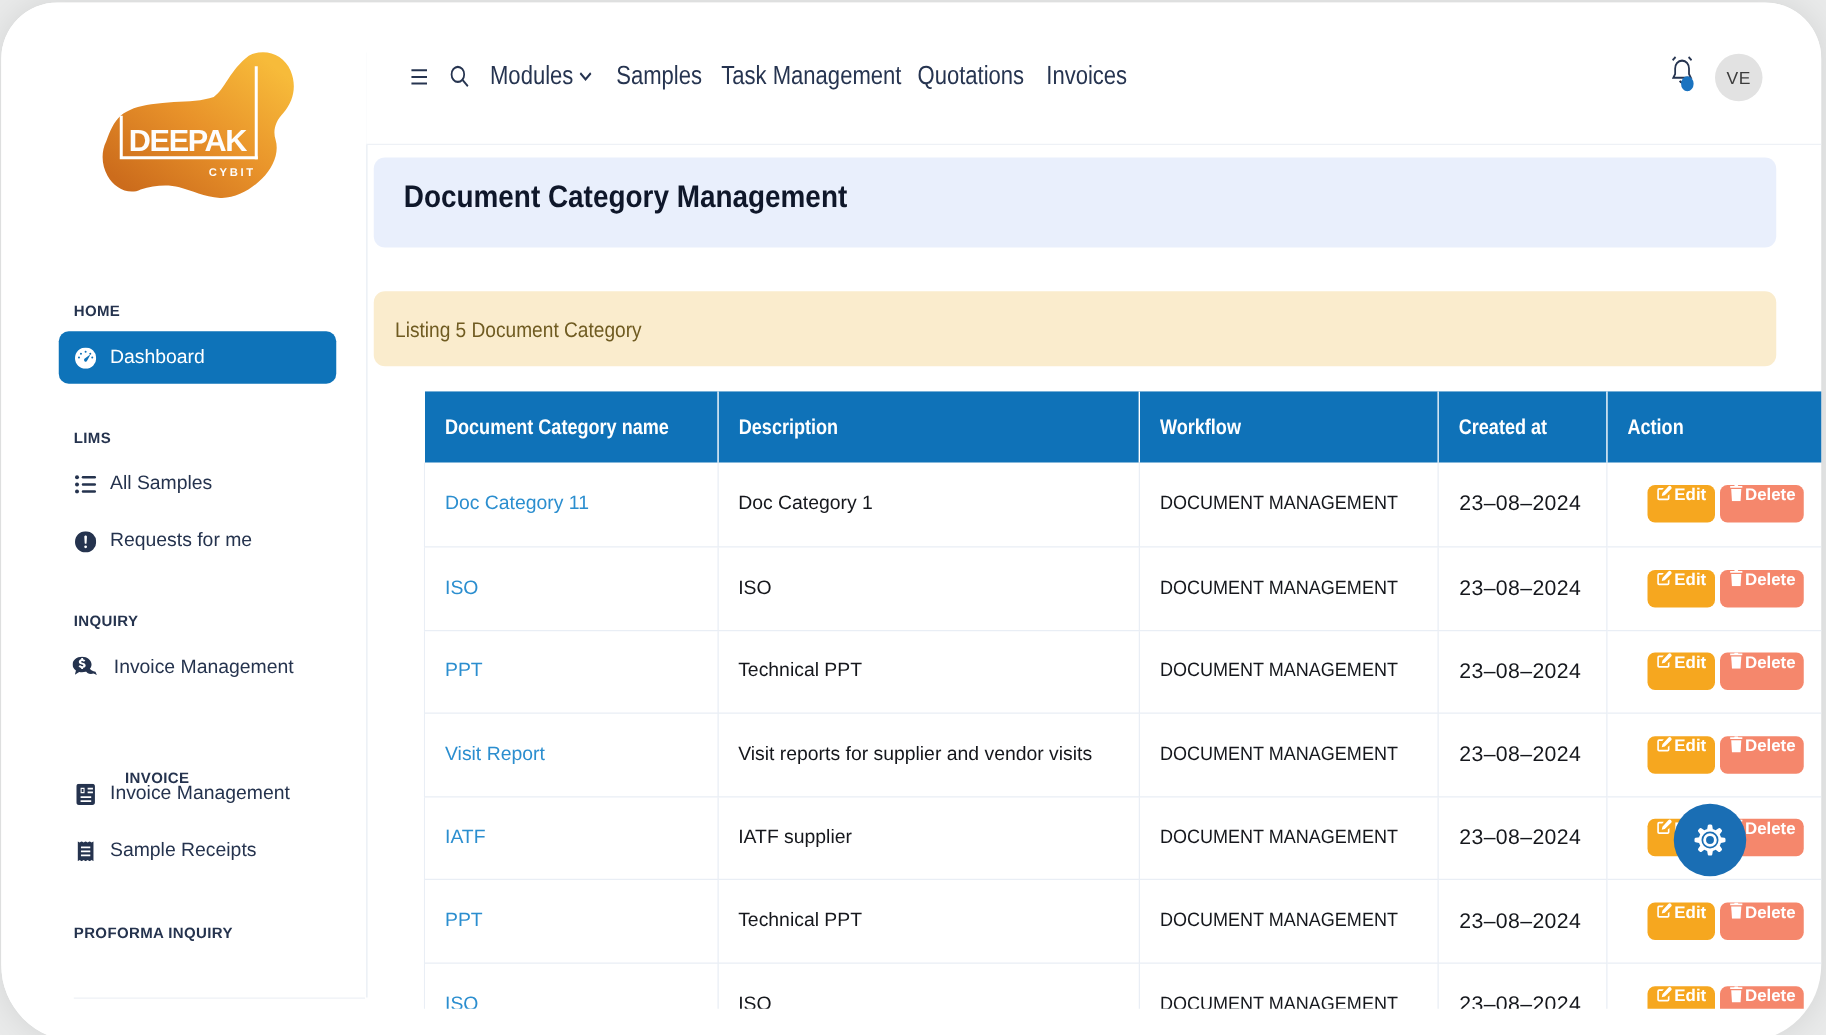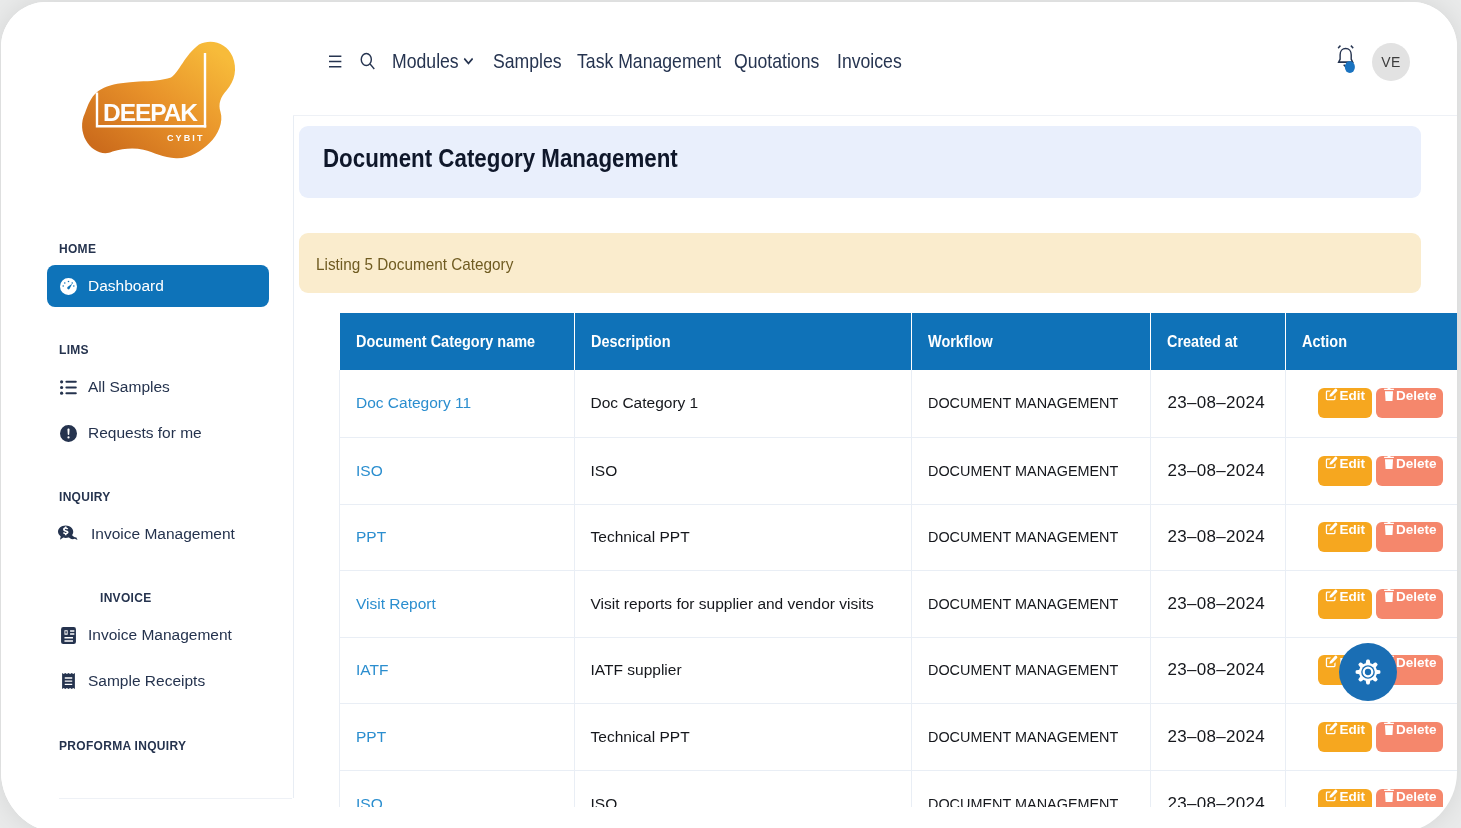--- a/index.html
+++ b/index.html
@@ -170,21 +170,21 @@
     <div class="sb-item" style="top:511px;">
       <span class="ic">
         <svg width="21" height="18" viewBox="0 0 21 18" fill="#25334e">
           <path d="M8 0C3.6 0 0 2.9 0 6.5c0 2 1.1 3.8 2.9 5L2 15l3.6-2.2c.76.17 1.57.27 2.4.27 4.4 0 8-2.9 8-6.5S12.4 0 8 0zm.9 9.3v1h-1.6v-.95c-1-.2-1.8-.75-2.2-1.4l1.3-1c.35.55 1 .95 1.7.95.6 0 1-.25 1-.65 0-1.1-3.8-.6-3.8-3.1 0-1.1.8-1.9 2-2.15V1.1h1.6v.95c.85.2 1.5.65 1.9 1.25l-1.3.95c-.3-.45-.8-.7-1.4-.7-.5 0-.9.2-.9.6 0 1.1 3.85.55 3.85 3.1 0 1.05-.85 1.85-2.15 2.05z"></path>
           <path d="M14.3 9.5c.9 1.7 2.8 2.9 5 3.1l1.2 2.6-2.9-1.1c-2.9 1.2-6.1-.4-6.6-2.7 1.5-.3 2.7-1 3.3-1.9z"></path>
         </svg>
       </span>
         <span style="margin-left:3px;">Invoice Management</span>
     </div>
 
-    <div class="sb-label" style="top:589px;padding-left:41px;">INVOICE</div>
+    <div class="sb-label" style="top:613px;padding-left:41px;">INVOICE</div>
     <div class="sb-item" style="top:612px;text-align:center;">
       <span class="ic">
         <svg width="15" height="17" viewBox="0 0 14 16" fill="#25334e">
           <path d="M2 0h10a2 2 0 0 1 2 2v12a2 2 0 0 1-2 2H2a2 2 0 0 1-2-2V2a2 2 0 0 1 2-2zm1.2 3v4.2h3V3h-3zm.8 1h1.4v2.2H4V4zm-0.8 5.4v1.4h8V9.4h-8zm0 3v1.4h8v-1.4h-8zM8.5 3v1.4h4V3h-4zm0 2.8v1.4h4V5.8h-4z"></path>
         </svg>
       </span>Invoice Management
     </div>
     <div class="sb-item" style="top:658px;">
       <span class="ic">
         <svg width="13" height="16" viewBox="0 0 12 15" fill="#25334e">

